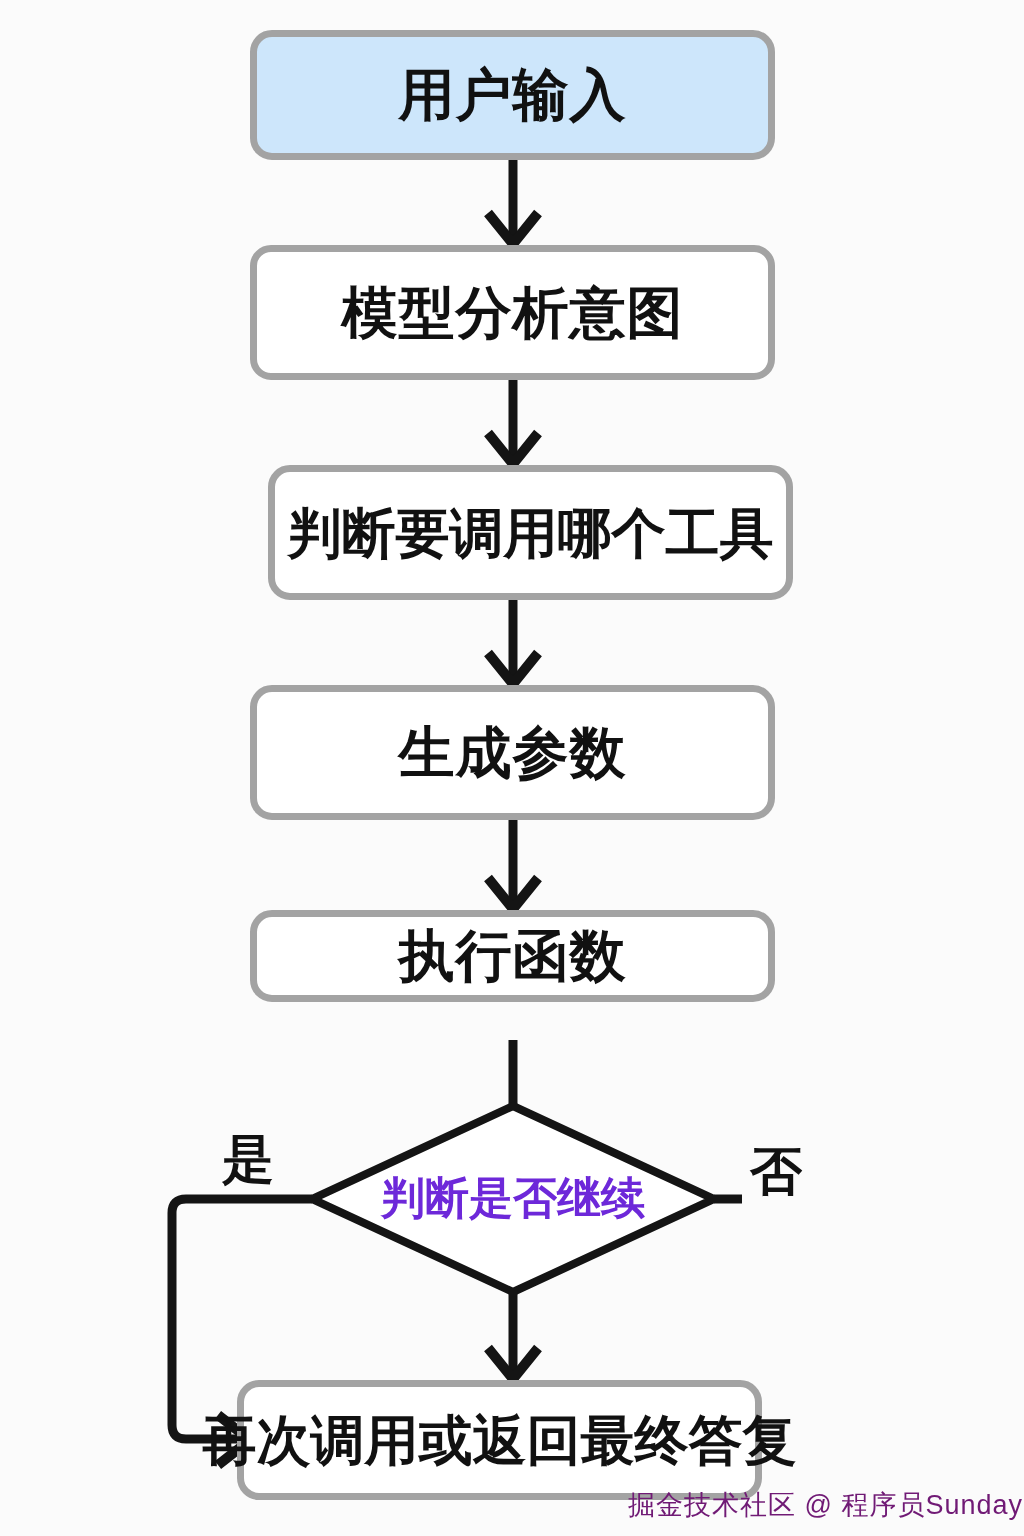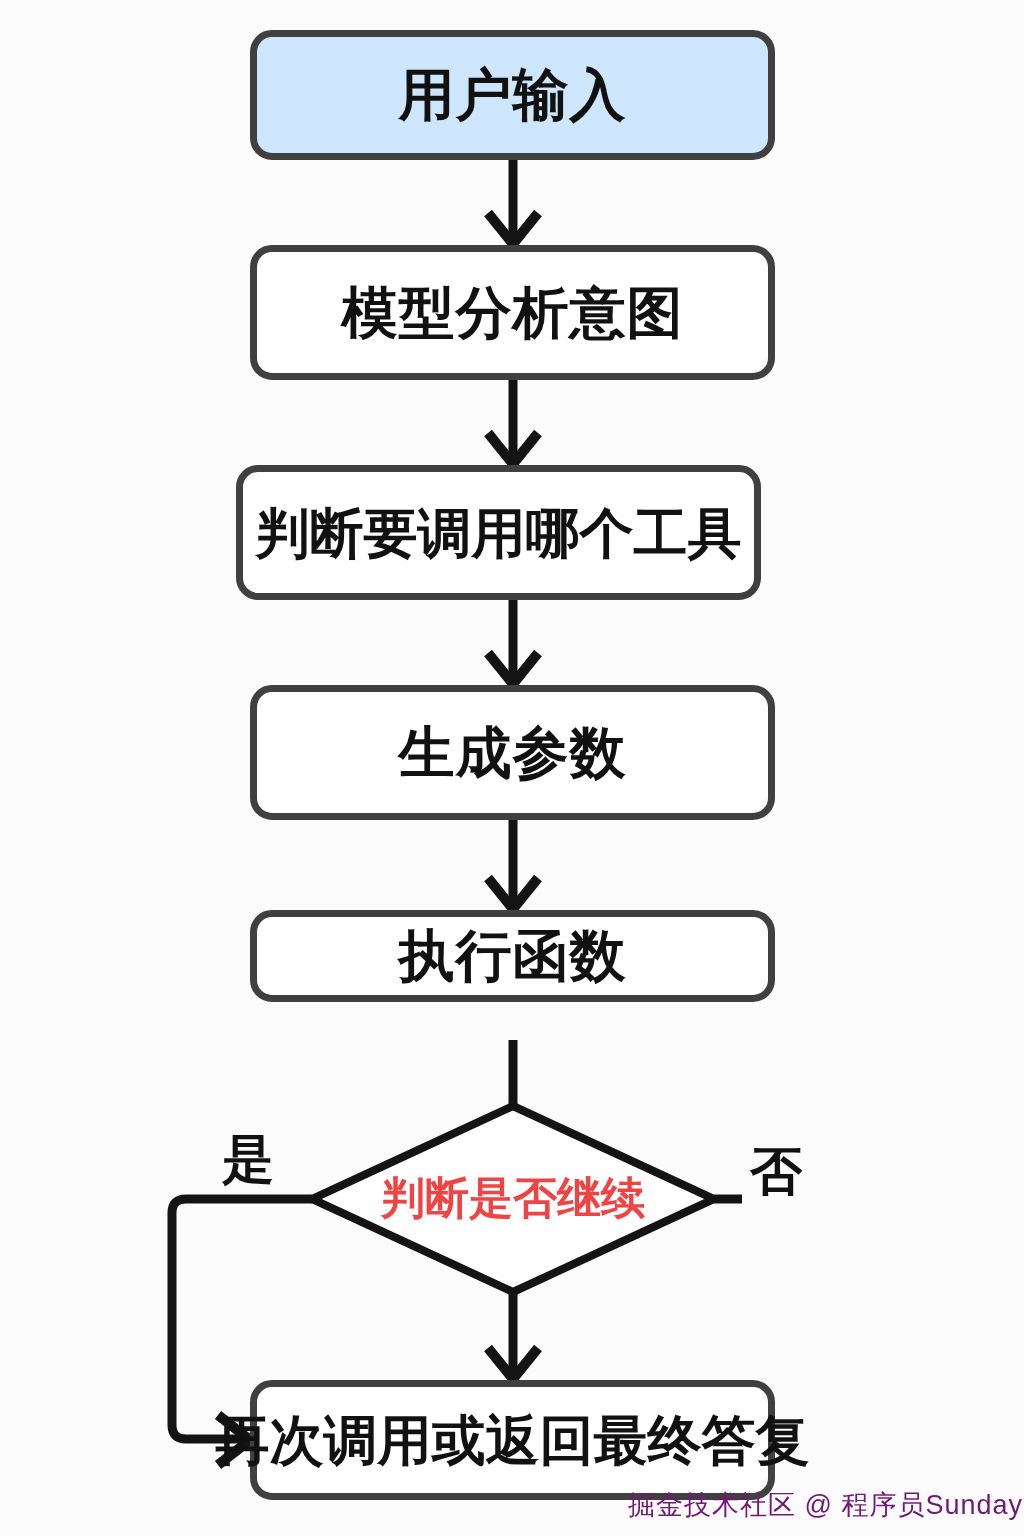--- a/index.html
+++ b/index.html
@@ -20,21 +20,21 @@
   #flow-svg {
     position: absolute;
     left: 0;
     top: 0;
     width: 1024px;
     height: 1536px;
   }
   .node-box {
     position: absolute;
     box-sizing: border-box;
-    border: 7px solid #404040;
+    border: 7px solid #a3a3a3;
     border-radius: 22px;
     background: #ffffff;
     display: flex;
     align-items: center;
     justify-content: center;
     text-align: center;
   }
   .node-box.start {
     background: #cde6fb;
   }
@@ -47,21 +47,21 @@
     white-space: nowrap;
   }
   .node-label.wide {
     font-size: 54px;
     letter-spacing: 0px;
   }
   .diamond-label {
     position: absolute;
     font-size: 44px;
     font-weight: 700;
-    color: #ef4444;
+    color: #6d28d9;
     white-space: nowrap;
     text-align: center;
     line-height: 1;
   }
   .branch-label {
     position: absolute;
     font-size: 52px;
     font-weight: 700;
     color: #111111;
     line-height: 1;
@@ -123,25 +123,25 @@
     <g>
       <path d="M 312,1199 L 186,1199 Q 172,1199 172,1213 L 172,1425 Q 172,1439 186,1439 L 246,1439" fill="none" stroke="#141414" stroke-width="9" stroke-linecap="butt"></path>
       <polyline points="218,1415 250,1440 218,1465" fill="none" stroke="#141414" stroke-width="10"></polyline>
     </g>
   </svg>
 
   <div class="node-box start" style="left:250px; top:30px; width:525px; height:130px;">
     <span class="node-label">用户输入</span>
   </div>
 
-  <div class="node-box" style="left:250px; top:245px; width:525px; height:135px;">
+  <div class="node-box" style="left:250px; top:245px; width:525px; height:135px;border-radius:21px;">
     <span class="node-label">模型分析意图</span>
   </div>
 
-  <div class="node-box" style="left:236px; top:465px; width:525px; height:135px;">
+  <div class="node-box" style="left:268px; top:465px; width:525px; height:135px;">
     <span class="node-label wide">判断要调用哪个工具</span>
   </div>
 
   <div class="node-box" style="left:250px; top:685px; width:525px; height:135px;">
     <span class="node-label">生成参数</span>
   </div>
 
   <div class="node-box" style="left:250px; top:910px; width:525px; height:92px;">
     <span class="node-label">执行函数</span>
   </div>
@@ -151,21 +151,21 @@
   </div>
 
   <div class="branch-label" style="left:222px; top:1133px;">
     <span>是</span>
   </div>
 
   <div class="branch-label" style="left:750px; top:1145px;">
     <span>否</span>
   </div>
 
-  <div class="node-box" style="left:250px; top:1380px; width:525px; height:120px;">
+  <div class="node-box" style="left:237px; top:1380px; width:525px; height:120px;">
     <span class="node-label wide">再次调用或返回最终答复</span>
   </div>
 
   <div class="watermark" style="left:628px; top:1487px;">
     <span>掘金技术社区 @ 程序员Sunday</span>
   </div>
 
 </div>
 
 </body></html>

